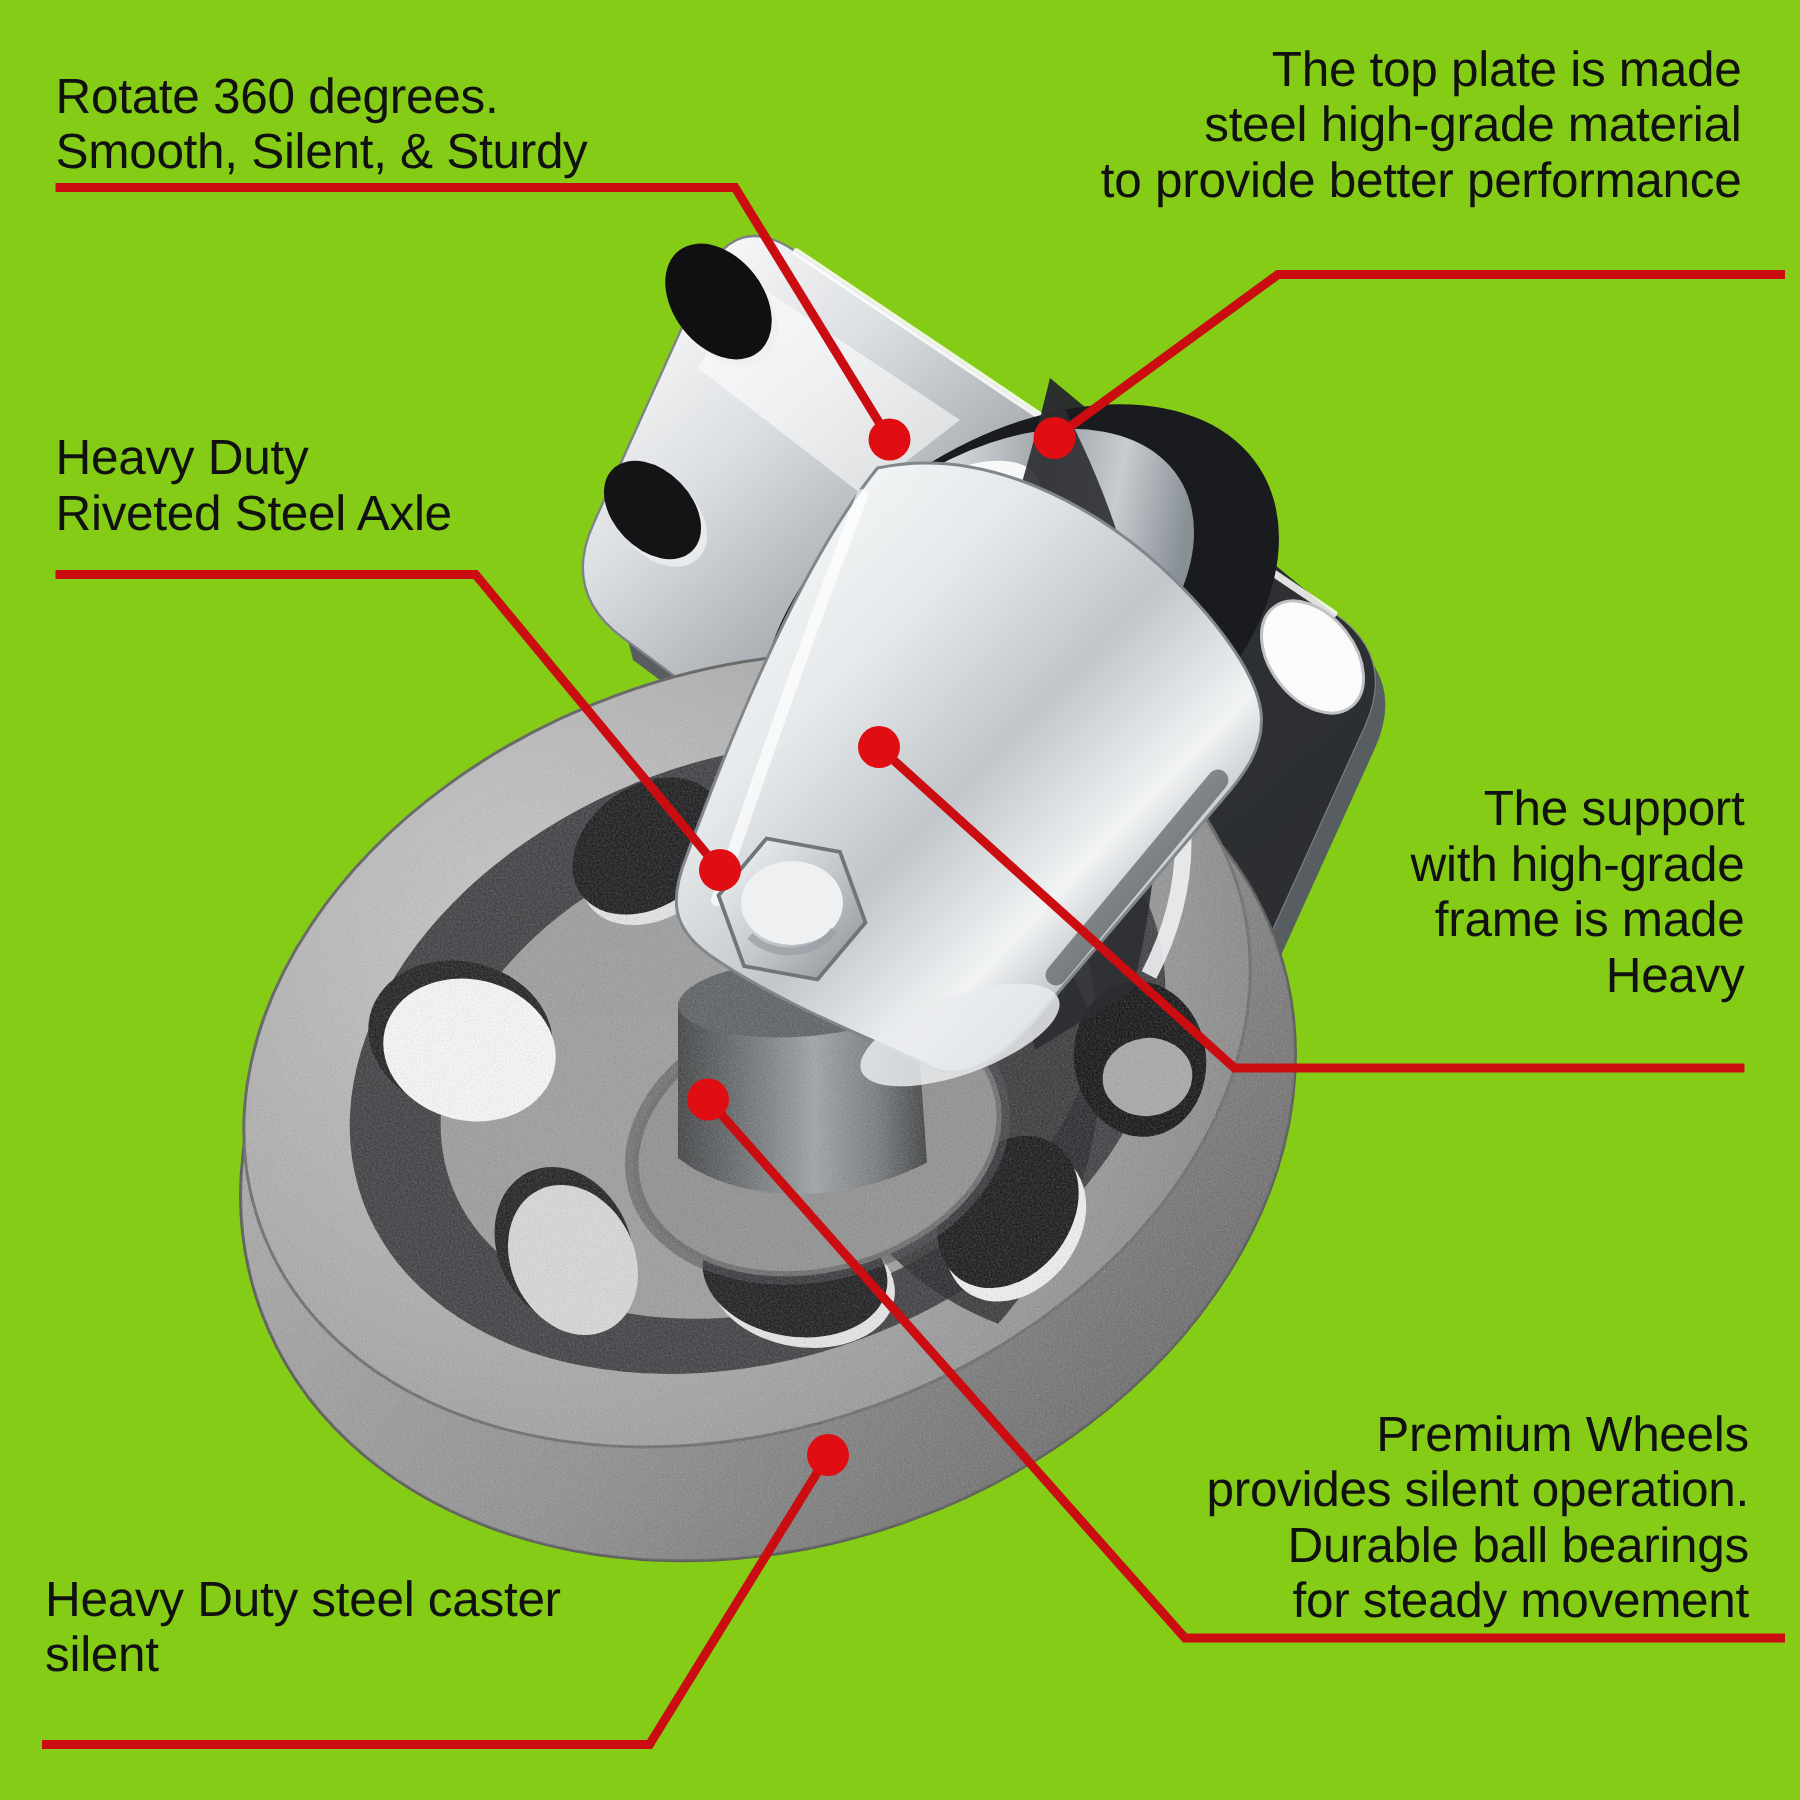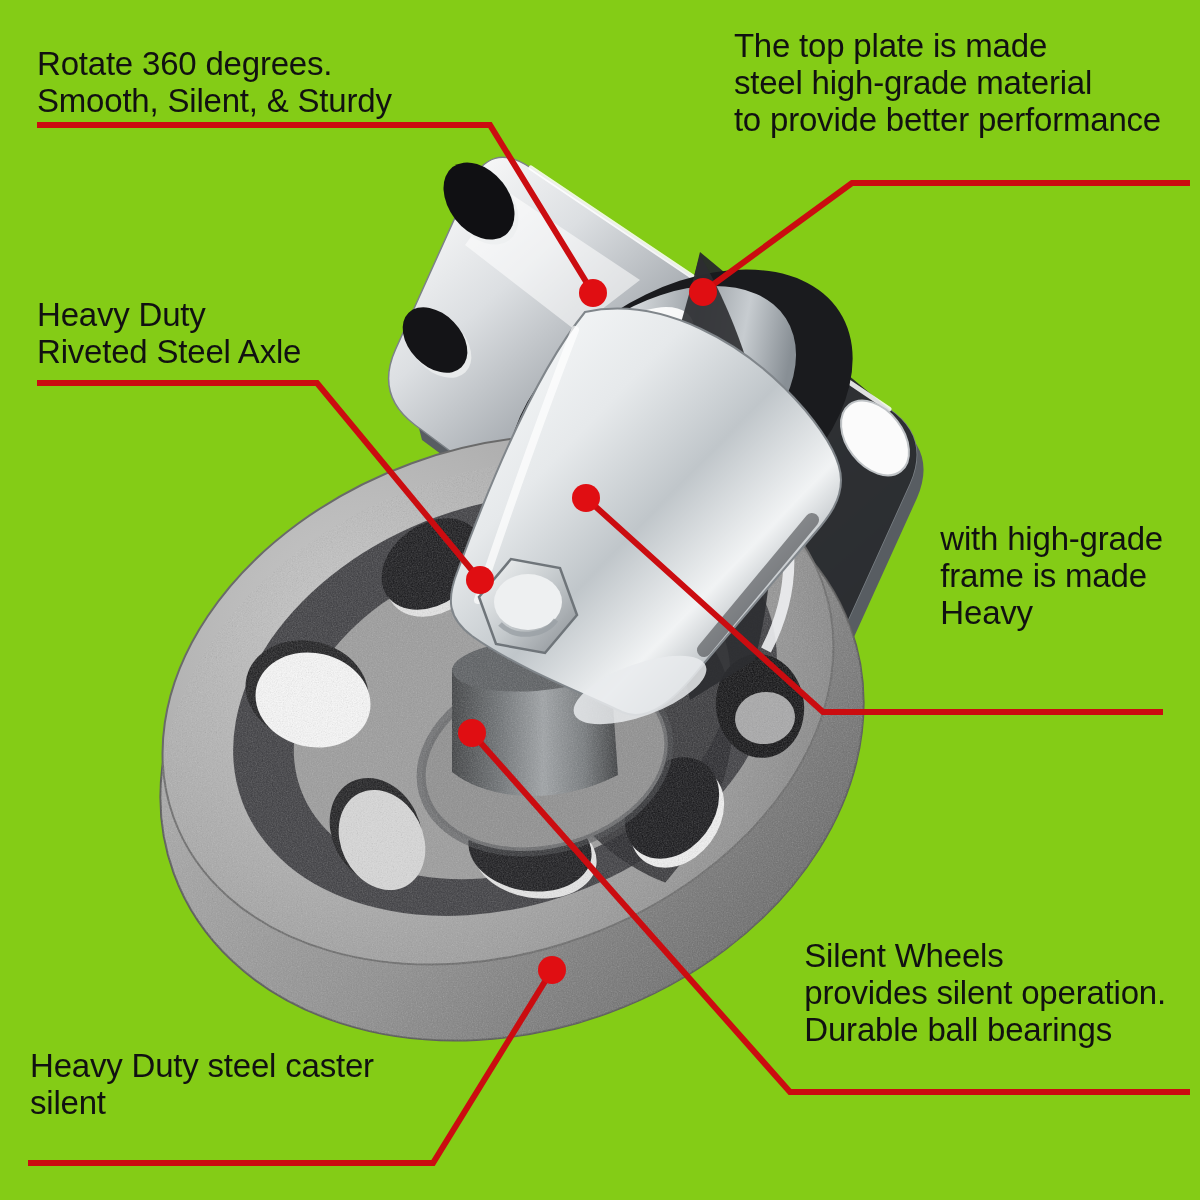--- a/index.html
+++ b/index.html
@@ -6,21 +6,21 @@
   .stage{
     position:relative;width:1200px;height:1200px;overflow:hidden;
     background:#84cc16;font-family:"Liberation Sans","DejaVu Sans",sans-serif;
   }
   .artwork{position:absolute;left:0;top:0;width:1200px;height:1200px;}
   .callout{
     position:absolute;font-size:33px;line-height:37px;color:#111111;
     letter-spacing:-0.2px;white-space:nowrap;
   }
   .callout span{display:block;}
-  .callout.right{}
+  .callout.right{text-align:right;}
 </style>
 </head>
 <body>
 
 <div class="stage">
 
   <svg class="artwork" viewBox="0 0 1200 1200">
     <defs>
       <linearGradient id="gradPlate" gradientUnits="userSpaceOnUse" x1="430" y1="170" x2="880" y2="680">
         <stop offset="0" stop-color="#fdfdfd"></stop>
@@ -182,35 +182,37 @@
     <span>Rotate 360 degrees.</span>
     <span>Smooth, Silent, &amp; Sturdy</span>
   </div>
 
   <div class="callout right" style="right:39px;top:27px">
     <span>The top plate is made</span>
     <span>steel high-grade material</span>
     <span>to provide better performance</span>
   </div>
 
-  <div class="callout" style="left:37px;top:296px">
+  <div class="callout" style="left:37px;top:286px">
     <span>Heavy Duty</span>
     <span>Riveted Steel Axle</span>
   </div>
 
   <div class="callout right" style="right:37px;top:520px">
+    <span>The support</span>
     <span>with high-grade</span>
     <span>frame is made</span>
     <span>Heavy</span>
   </div>
 
   <div class="callout right" style="right:34px;top:937px">
-    <span>Silent Wheels</span>
+    <span>Premium Wheels</span>
     <span>provides silent operation.</span>
     <span>Durable ball bearings</span>
+    <span>for steady movement</span>
   </div>
 
   <div class="callout" style="left:30px;top:1047px">
     <span>Heavy Duty steel caster</span>
     <span>silent</span>
   </div>
 
 </div>
 
 </body></html>

